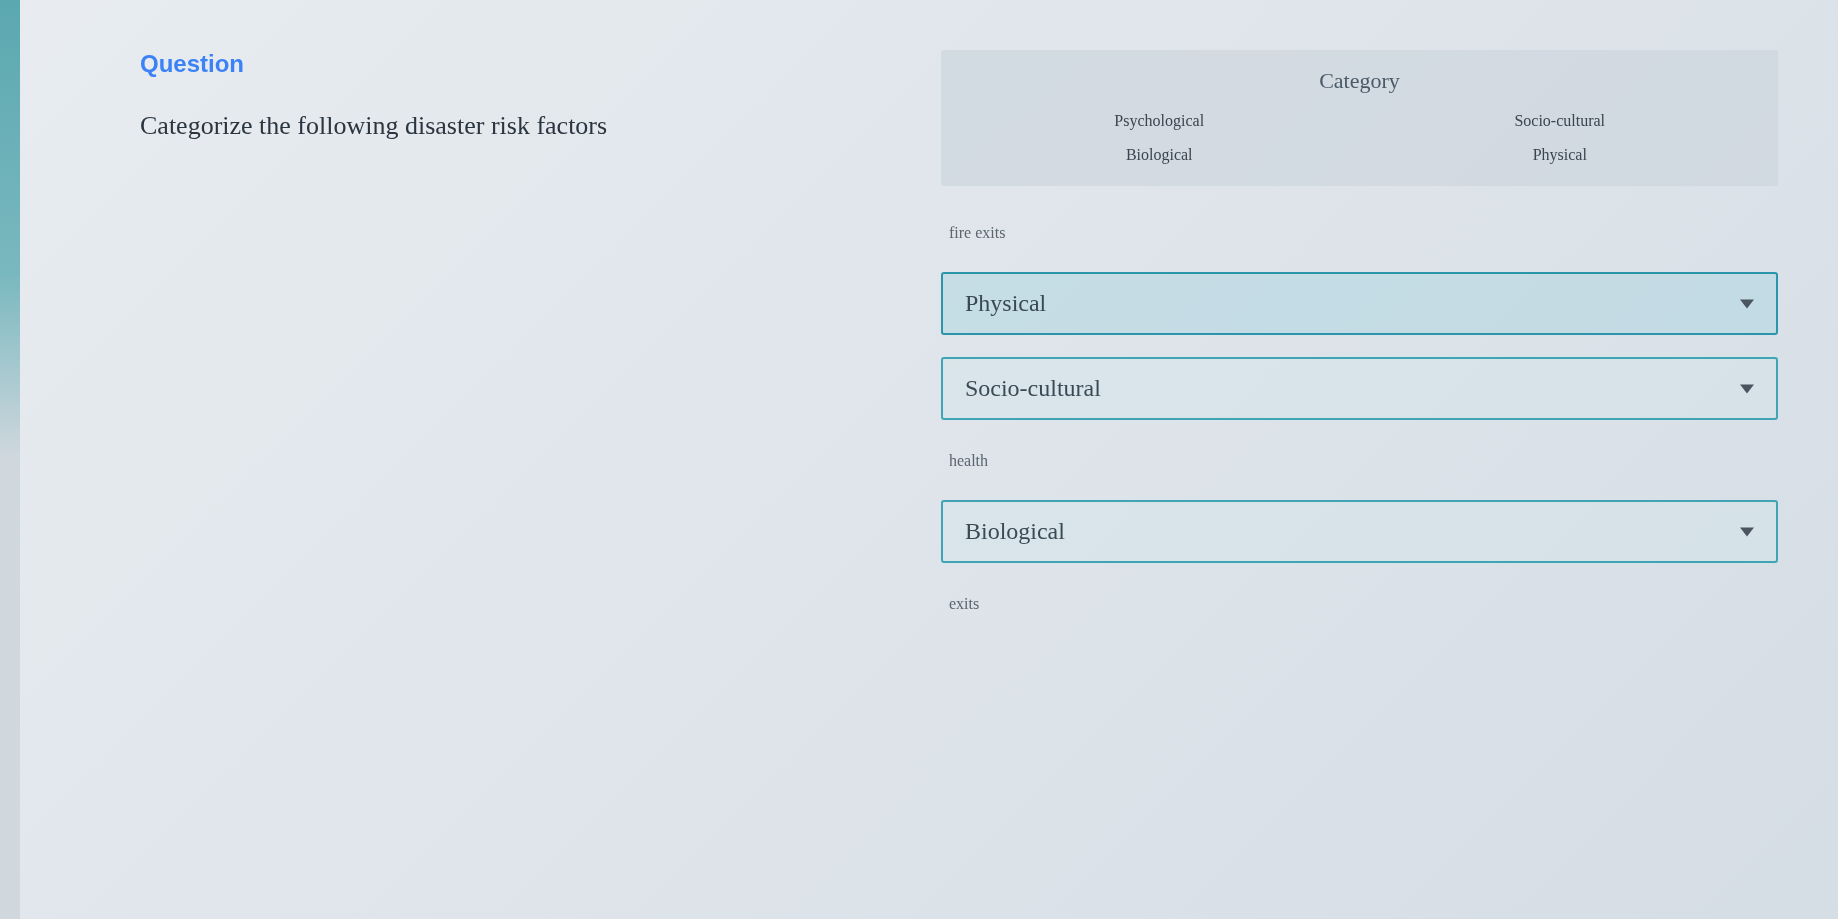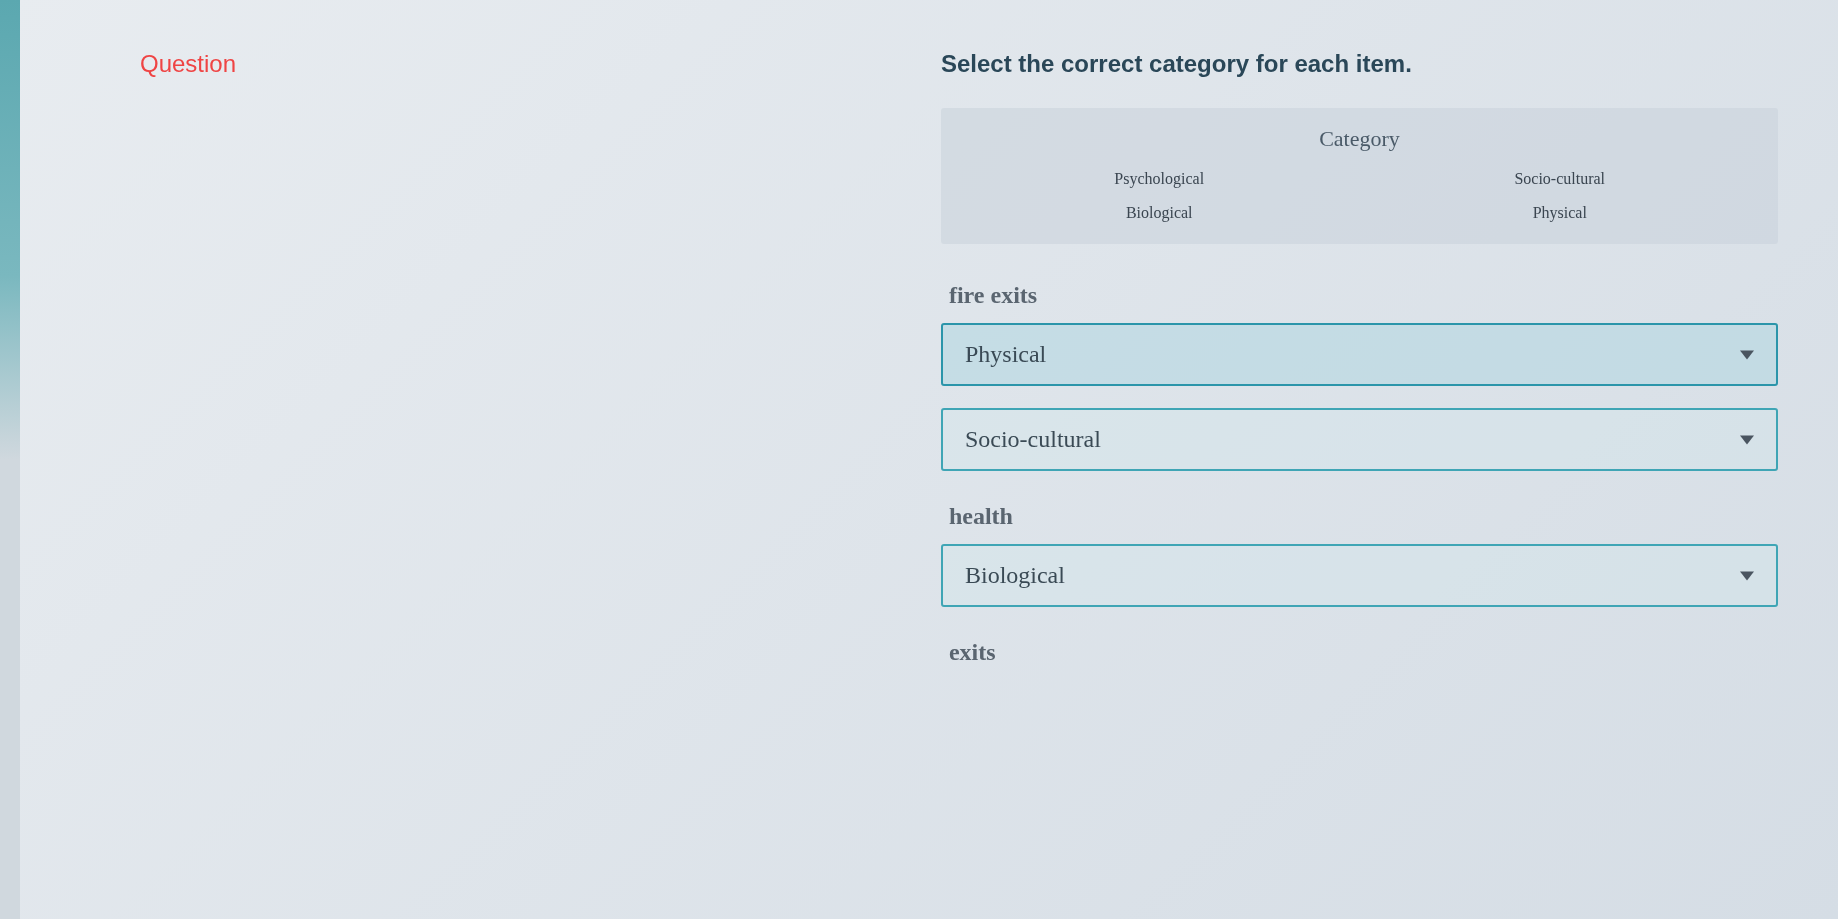--- a/index.html
+++ b/index.html
@@ -31,23 +31,23 @@
     .left-col {
       flex: 1;
       min-width: 600px;
     }
     .right-col {
       flex: 1.1;
       min-width: 650px;
     }
     .question-label {
       font-family: 'Segoe UI', Arial, sans-serif;
-      font-weight: 400;
+      font-weight: 700;
       font-size: 24px;
-      color: #ef4444;
+      color: #3b82f6;
       margin-bottom: 30px;
     }
     .question-text {
       font-size: 26px;
       color: #2a3540;
       line-height: 1.4;
     }
     .instruction {
       font-family: 'Segoe UI', Arial, sans-serif;
       font-weight: 700;
@@ -74,24 +74,23 @@
       column-gap: 20px;
     }
     .category-item {
       font-size: 16px;
       color: #3a4550;
     }
     .item-block {
       margin-bottom: 4px;
     }
     .item-label {
-      font-size: 24px;
+      font-size: 16px;
       color: #5a6570;
-      padding: 10px 0 14px 8px;
-      font-weight: bold;
+      padding: 10px 0 30px 8px;
     }
     .select-box {
       position: relative;
       border: 2px solid #3fa5b5;
       border-radius: 3px;
       background: rgba(210, 230, 235, 0.4);
       padding: 16px 22px;
       margin-bottom: 22px;
       cursor: pointer;
       font-size: 24px;
@@ -115,24 +114,24 @@
   </style>
 </head>
 <body>
 
 <div class="left-bar"></div>
 
 <div class="container">
 
   <div class="left-col">
     <div class="question-label">Question</div>
+    <div class="question-text">Categorize the following disaster risk factors</div>
   </div>
 
   <div class="right-col">
-    <div class="instruction">Select the correct category for each item.</div>
 
     <div class="category-box">
       <div class="category-header">Category</div>
       <div class="category-grid">
         <div class="category-item">Psychological</div>
         <div class="category-item">Socio-cultural</div>
         <div class="category-item">Biological</div>
         <div class="category-item">Physical</div>
       </div>
     </div>

